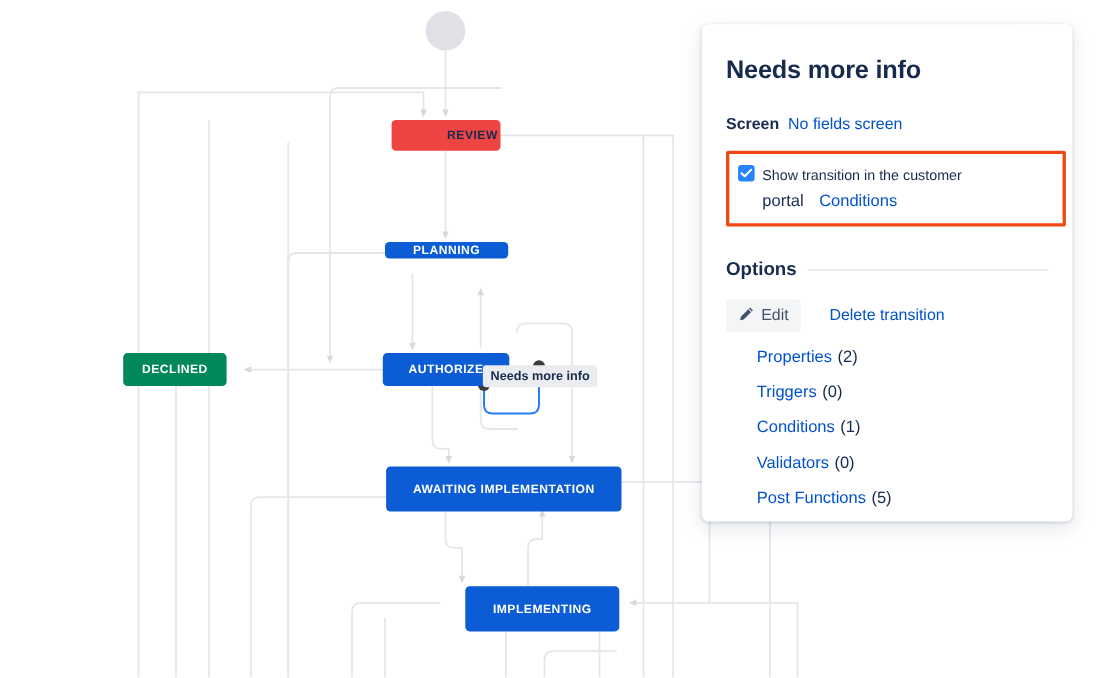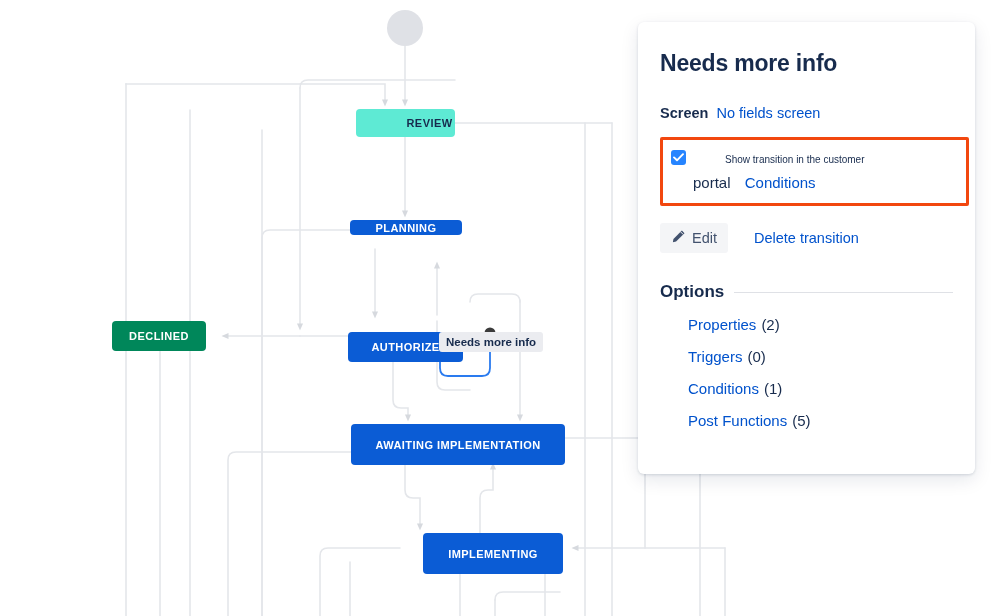--- a/index.html
+++ b/index.html
@@ -10,21 +10,21 @@
     -webkit-font-smoothing:antialiased;
   }
   #canvas{position:absolute;inset:0;}
   #wf-svg{position:absolute;left:0;top:0;width:998px;height:616px;}
 
   .node{
     position:absolute;display:flex;align-items:center;justify-content:center;
     border-radius:4px;font-weight:bold;letter-spacing:.45px;
     font-size:11px;white-space:nowrap;box-sizing:border-box;
   }
-  .node.status-grey{background:#5eead4;color:#172B4D;padding-left:48px;}
+  .node.status-grey{background:#ef4444;color:#172B4D;padding-left:48px;}
   .node.status-blue{background:#0B5CD5;color:#ffffff;}
   .node.status-green{background:#00875A;color:#ffffff;}
 
   .start-circle{
     position:absolute;border-radius:50%;background:#DFE1E6;
   }
 
   .tooltip{
     position:absolute;background:#EBECF0;color:#172B4D;
     font-size:11.5px;font-weight:bold;border-radius:3px;
@@ -51,21 +51,21 @@
     padding:8px 10px 9px 8px;box-sizing:border-box;width:309px;
     display:block;
   }
   .cb-line{display:flex;align-items:flex-start;}
   .checkbox{
     width:15px;height:15px;border-radius:3px;background:#2684FF;
     flex:0 0 15px;margin-top:2px;margin-right:7px;position:relative;
     cursor:pointer;
   }
   .checkbox svg{position:absolute;left:2px;top:3px;}
-  .cb-text{color:#172B4D;font-size:10px;line-height:23px;margin-left:32px;}
+  .cb-text{color:#172B4D;font-size:13px;line-height:23px;}
   .cb-text2{color:#172B4D;font-size:15px;line-height:23px;margin-left:22px;}
   .cb-text2 .link{margin-left:10px;}
 
   #action-row{display:flex;align-items:center;margin-top:17px;}
   #edit-btn{
     background:#F4F5F7;border:none;border-radius:3px;
     height:30px;padding:0 11px;display:flex;align-items:center;
     cursor:pointer;font-family:inherit;
   }
   #edit-btn .lbl{color:#42526E;font-size:14.5px;font-weight:500;margin-left:6px;}
@@ -158,21 +158,21 @@
   </div>
 
   <div class="node status-blue" style="left:350px;top:220px;width:112px;height:15px;">
     <span>PLANNING</span>
   </div>
 
   <div class="node status-green" style="left:112px;top:321px;width:94px;height:30px;">
     <span>DECLINED</span>
   </div>
 
-  <div class="node status-blue" style="left:348px;top:332px;width:115px;height:30px;">
+  <div class="node status-blue" style="left:348px;top:321px;width:115px;height:30px;">
     <span>AUTHORIZE</span>
   </div>
 
   <div class="node status-blue" style="left:351px;top:424px;width:214px;height:41px;">
     <span>AWAITING IMPLEMENTATION</span>
   </div>
 
   <div class="node status-blue" style="left:423px;top:533px;width:140px;height:41px;">
     <span>IMPLEMENTING</span>
   </div>
@@ -197,43 +197,46 @@
         </svg>
       </span>
       <span class="cb-text">Show transition in the customer</span>
     </div>
     <div class="cb-text2">
       <span>portal</span>
       <a class="link" href="#">Conditions</a>
     </div>
   </div>
 
+  <div id="options-head">
+    <span id="options-title">Options</span>
+    <span id="options-rule"></span>
+  </div>
+
   <div id="action-row">
     <button id="edit-btn">
       <span>
         <svg width="15" height="15" viewBox="0 0 16 16">
           <path d="M11.6,1.6 L14.4,4.4 L5.4,13.4 L2,14 L2.6,10.6 Z" fill="#42526E"></path>
           <path d="M10.2,3.0 L13.0,5.8" stroke="#F4F5F7" stroke-width="1" fill="none"></path>
         </svg>
       </span>
       <span class="lbl">Edit</span>
     </button>
     <a id="delete-link" class="link" href="#">Delete transition</a>
   </div>
 
-  <div id="options-head">
-    <span id="options-title">Options</span>
-    <span id="options-rule"></span>
-  </div>
-
   <div class="opt-row">
     <a class="link" href="#">Properties</a><span class="cnt">(2)</span>
   </div>
   <div class="opt-row">
     <a class="link" href="#">Triggers</a><span class="cnt">(0)</span>
   </div>
   <div class="opt-row">
     <a class="link" href="#">Conditions</a><span class="cnt">(1)</span>
   </div>
   <div class="opt-row">
+    <a class="link" href="#">Validators</a><span class="cnt">(0)</span>
+  </div>
+  <div class="opt-row">
     <a class="link" href="#">Post Functions</a><span class="cnt">(5)</span>
   </div>
 </div>
 
 </body></html>

